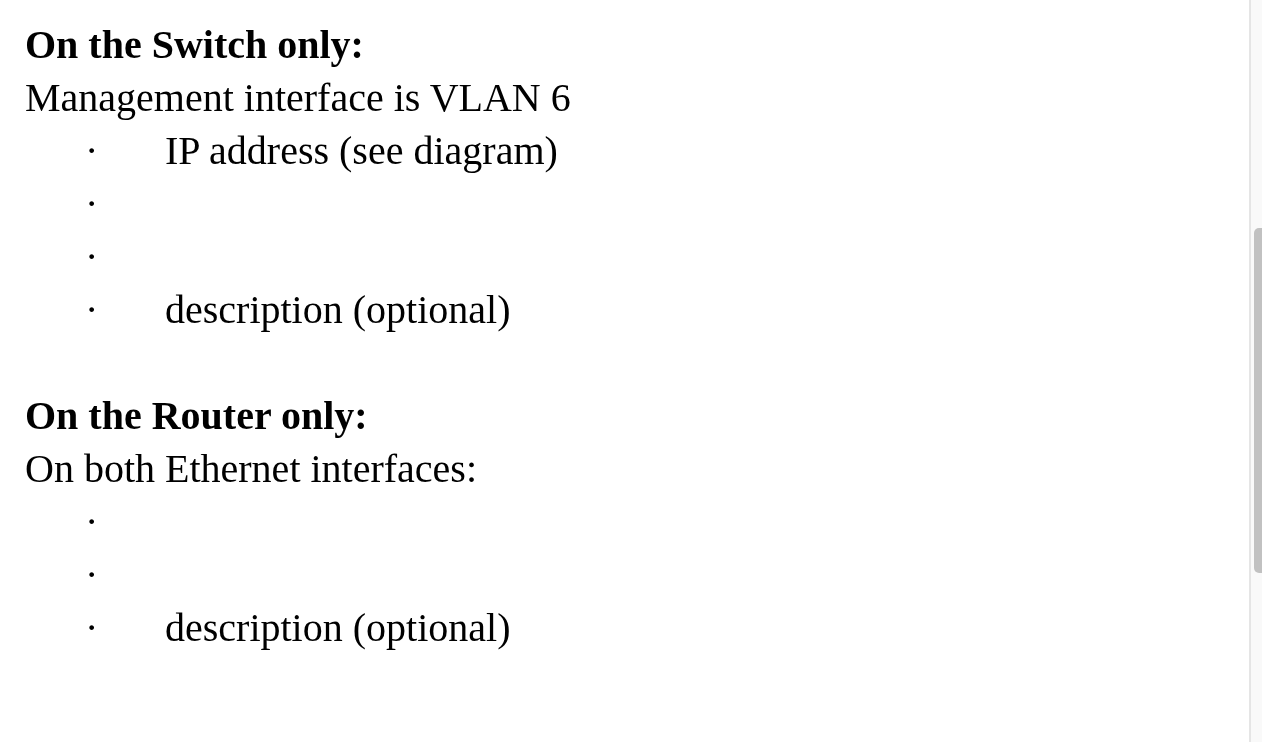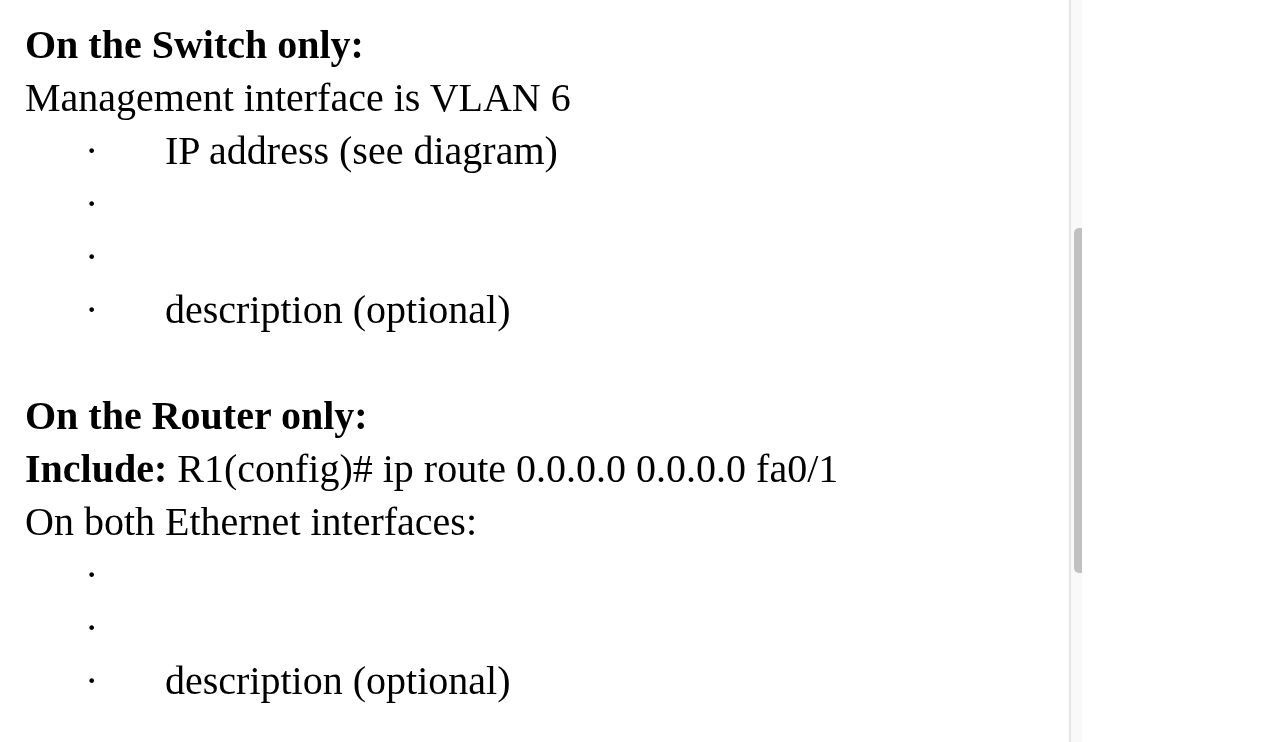--- a/index.html
+++ b/index.html
@@ -5,21 +5,21 @@
   html, body {
     margin: 0;
     padding: 0;
     width: 1266px;
     height: 742px;
     overflow: hidden;
     background: #ffffff;
   }
   .page {
     position: relative;
-    width: 1082px;
+    width: 1262px;
     height: 742px;
     background: #ffffff;
   }
   .doc {
     position: absolute;
     top: 0;
     left: 0;
     right: 13px;
     bottom: 0;
     padding: 18px 0 0 25px;
@@ -88,23 +88,20 @@
     <div class="line li">
       <span class="dot">·</span>
       <span>description (optional)</span>
     </div>
 
     <div class="line blank"></div>
 
     <div class="line">
       <span class="bold">On the Router only:</span>
     </div>
-    <div class="line">
-      <span class="bold">Include:</span><span> R1(config)# ip route 0.0.0.0 0.0.0.0 fa0/1</span>
-    </div>
     <div class="line">On both Ethernet interfaces:</div>
 
     <div class="line li">
       <span class="dot">·</span>
     </div>
     <div class="line li">
       <span class="dot">·</span>
     </div>
     <div class="line li">
       <span class="dot">·</span>

